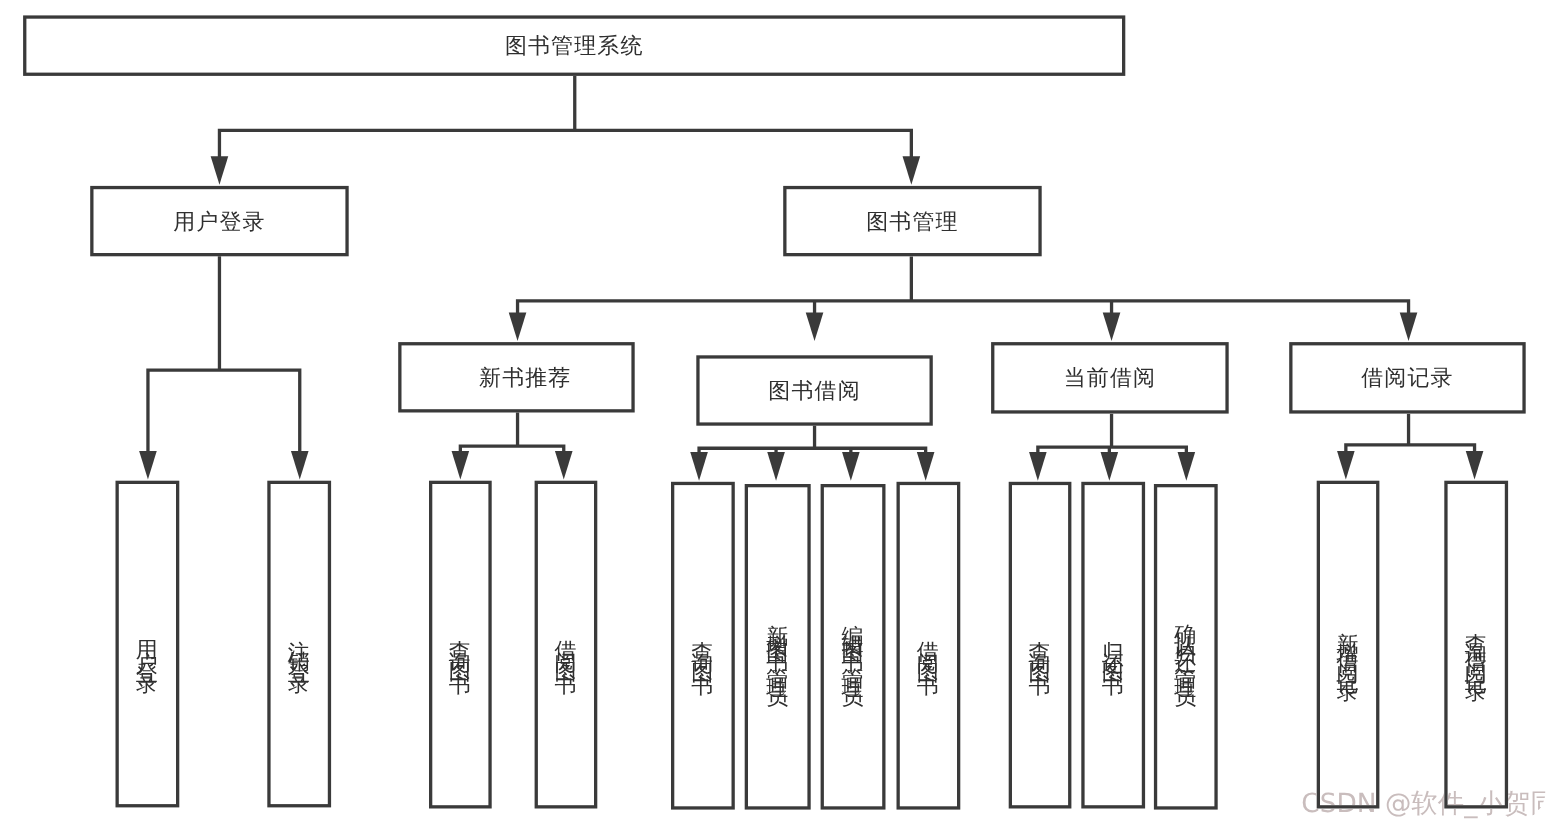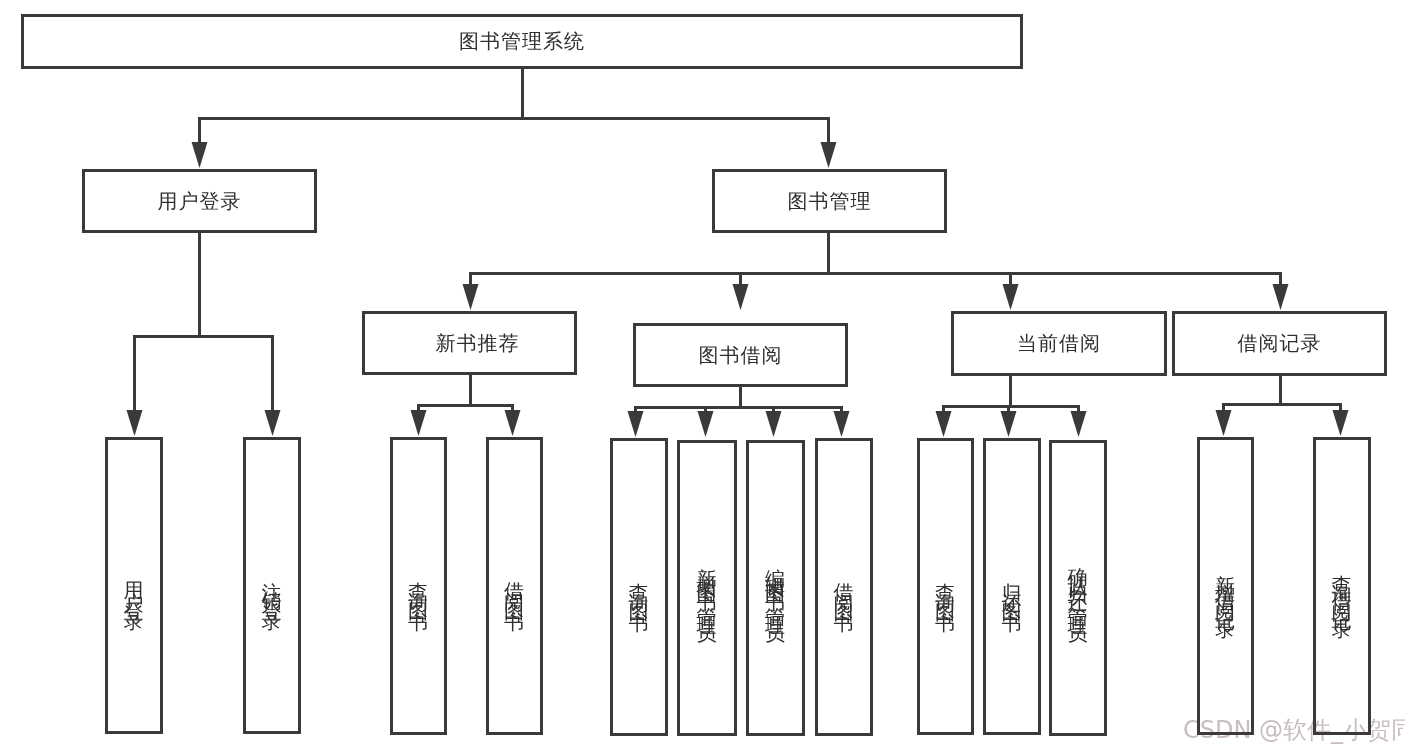--- a/index.html
+++ b/index.html
@@ -106,21 +106,21 @@
   <div class="node" style="left:21px;top:14px;width:1002px;height:55px;">图书管理系统</div>
 
   <div class="node" style="left:82px;top:169px;width:235px;height:64px;">用户登录</div>
   <div class="node" style="left:712px;top:169px;width:235px;height:64px;text-align:right;">图书管理</div>
 
   <div class="vnode" style="left:105px;top:437px;width:58px;height:297px;">用户登录</div>
   <div class="vnode" style="left:243px;top:437px;width:58px;height:297px;">注销登录</div>
 
   <div class="node" style="left:362px;top:311px;width:215px;height:64px;padding-left:16px;">新书推荐</div>
   <div class="node" style="left:633px;top:311px;width:215px;height:64px;margin-top:12px;">图书借阅</div>
-  <div class="node" style="left:951px;top:311px;width:216px;height:65px;">当前借阅</div>
+  <div class="node" style="left:901px;top:311px;width:216px;height:65px;">当前借阅</div>
   <div class="node" style="left:1172px;top:311px;width:215px;height:65px;text-align:right;">借阅记录</div>
 
   <div class="vnode" style="left:390px;top:437px;width:57px;height:298px;">查询图书</div>
   <div class="vnode" style="left:486px;top:437px;width:57px;height:298px;">借阅图书</div>
 
   <div class="vnode" style="left:610px;top:438px;width:58px;height:298px;">查询图书</div>
   <div class="vnode" style="left:677px;top:440px;width:60px;height:296px;letter-spacing:8px;">新增图书（管理员）</div>
   <div class="vnode" style="left:746px;top:440px;width:59px;height:296px;letter-spacing:8px;">编辑图书（管理员）</div>
   <div class="vnode" style="left:815px;top:438px;width:58px;height:298px;">借阅图书</div>
 

